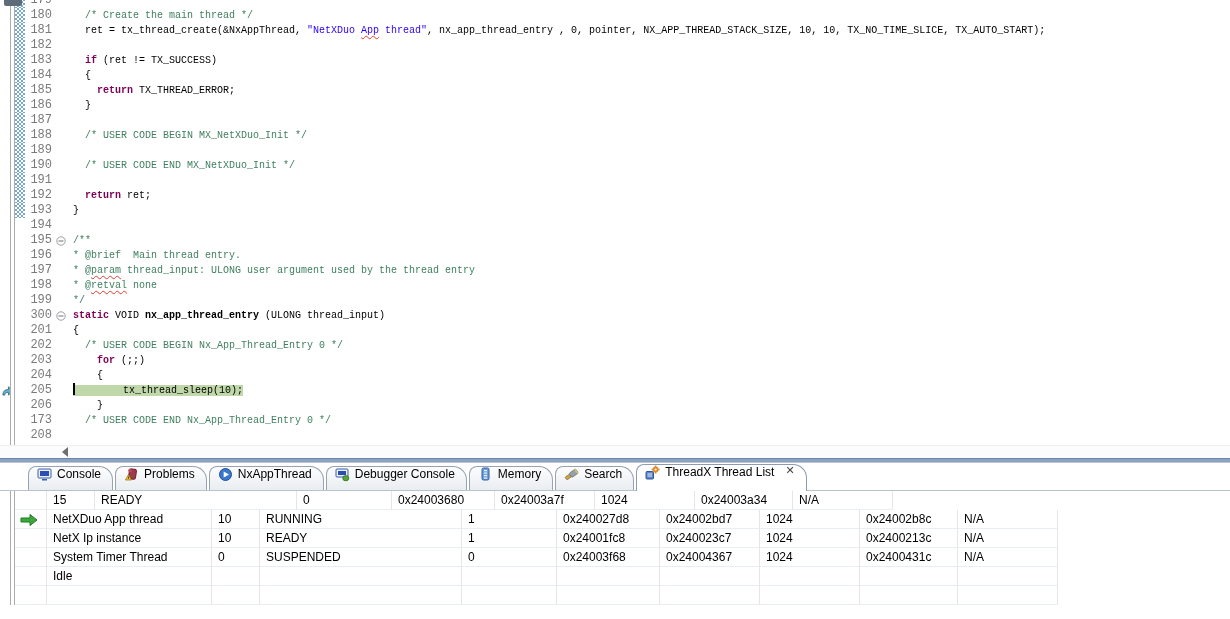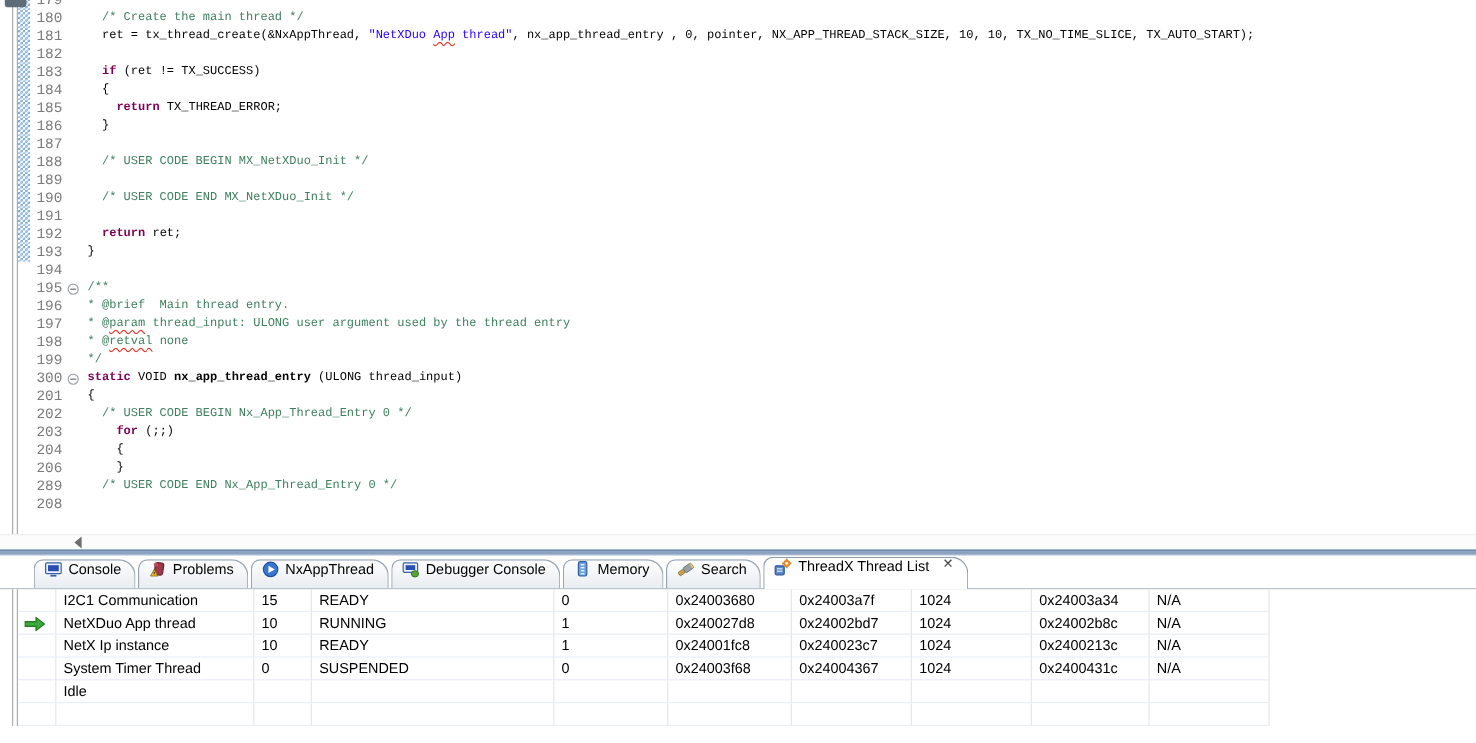--- a/index.html
+++ b/index.html
@@ -261,30 +261,41 @@
           <div class="code-text"><span class="tk p">    </span><span class="tk k">for</span><span class="tk p"> (;;)</span></div>
         </div>
         <div class="code-line">
           <div class="g-annot"></div>
           <div class="g-diff"></div>
           <div class="g-num">204</div>
           <div class="g-fold"></div>
           <div class="code-text"><span class="tk p">    {</span></div>
         </div>
         <div class="code-line">
+          <div class="g-annot">
+            <svg width="13" height="11" viewBox="0 0 14 12">
+              <path d="M2 11 C2 6 5 5 8 5 L8 2 L13 6.5 L8 11 L8 8 C5 8 4 9 4 11 Z" fill="#6FAECB" stroke="#2E6E8E" stroke-width="1"></path>
+            </svg>
+          </div>
+          <div class="g-diff"></div>
+          <div class="g-num">205</div>
+          <div class="g-fold"></div>
+          <div class="code-text hl-host"><span class="hl"><span class="caret"></span><span class="tk p">        tx_thread_sleep(10);</span></span></div>
+        </div>
+        <div class="code-line">
           <div class="g-annot"></div>
           <div class="g-diff"></div>
           <div class="g-num">206</div>
           <div class="g-fold"></div>
           <div class="code-text"><span class="tk p">    }</span></div>
         </div>
         <div class="code-line">
           <div class="g-annot"></div>
           <div class="g-diff"></div>
-          <div class="g-num">289</div>
+          <div class="g-num">173</div>
           <div class="g-fold"></div>
           <div class="code-text"><span class="tk c">  /* USER CODE END Nx_App_Thread_Entry 0 */</span></div>
         </div>
         <div class="code-line">
           <div class="g-annot"></div>
           <div class="g-diff"></div>
           <div class="g-num">208</div>
           <div class="g-fold"></div>
           <div class="code-text"></div>
         </div>
@@ -380,21 +391,20 @@
         </span>
         <span>ThreadX Thread List</span>
         <span class="tclose">✕</span>
       </div>
     </div>
     <div id="table-wrap">
       <div id="panel-trim"></div>
       <div id="thread-table">
           <div class="trow">
             <div class="tcell marker"></div>
-            <div class="tcell" style="width: 165px;">I2C1 Communication</div>
             <div class="tcell" style="width: 48px;">15</div>
             <div class="tcell" style="width: 202px;">READY</div>
             <div class="tcell" style="width: 95px;">0</div>
             <div class="tcell" style="width: 103px;">0x24003680</div>
             <div class="tcell" style="width: 100px;">0x24003a7f</div>
             <div class="tcell" style="width: 100px;">1024</div>
             <div class="tcell" style="width: 98px;">0x24003a34</div>
             <div class="tcell" style="width: 100px;">N/A</div>
           </div>
           <div class="trow">

